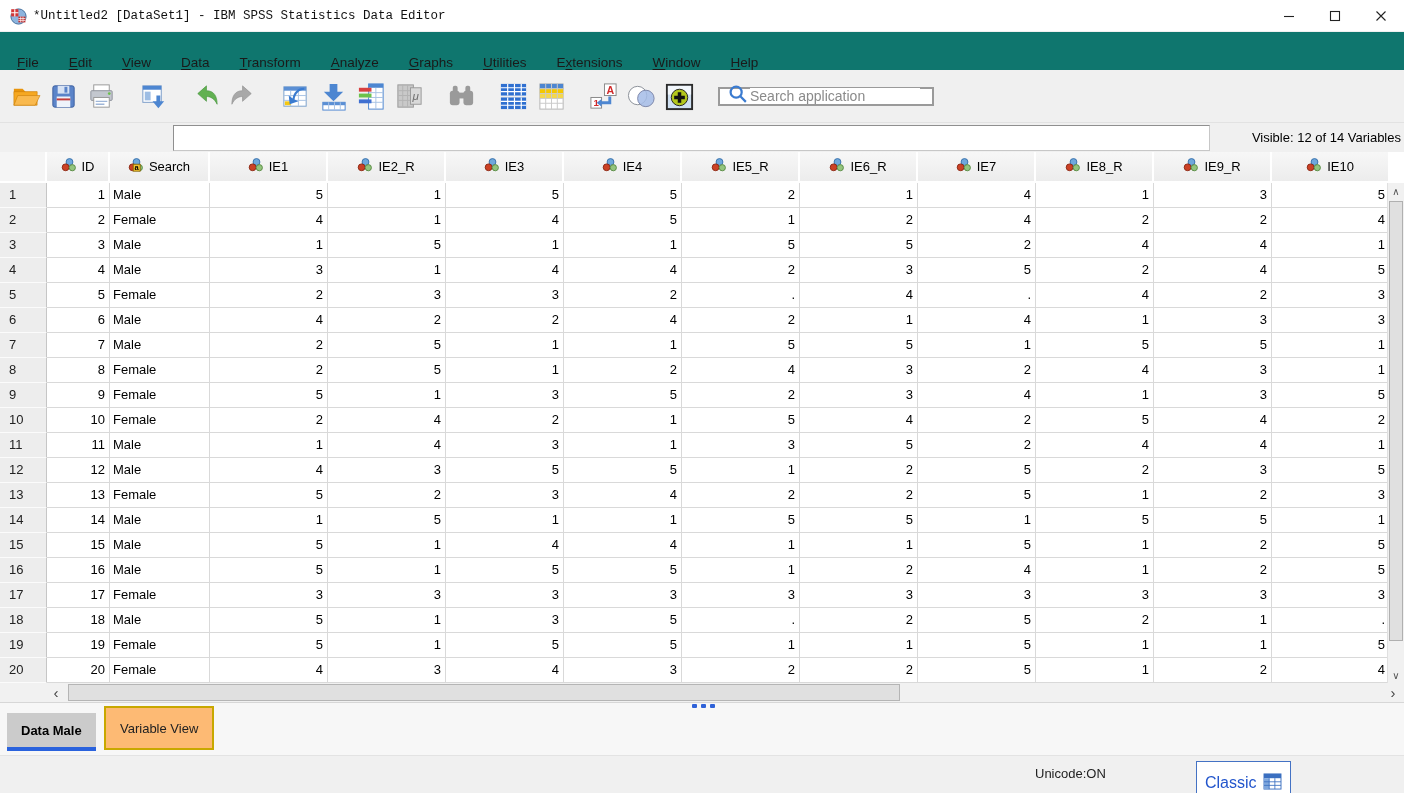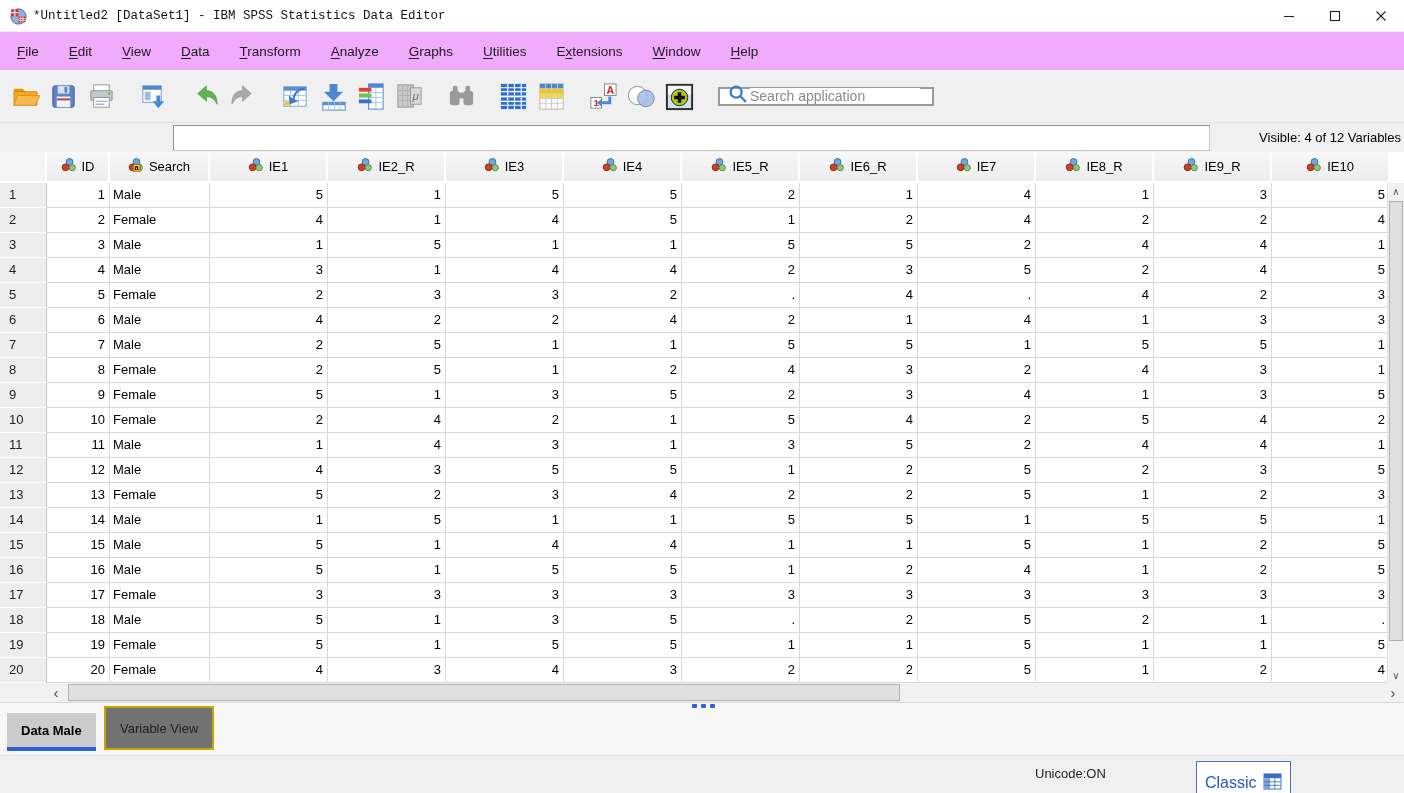--- a/index.html
+++ b/index.html
@@ -7,21 +7,21 @@
     font-family:"Liberation Sans", sans-serif; color:#000; }
 
   
   .titlebar { height:32px; background:#fff; display:flex; align-items:center; position:relative; border-bottom:1px solid #f0f0f0;}
   .titlebar .appicon { margin:0 6px 0 9px; display:flex; }
   .titlebar .title { font-size:12.5px; color:#111;font-family:Liberation Mono, monospace; }
   .win-controls { position:absolute; right:0; top:0; height:32px; display:flex; }
   .win-btn { width:46px; height:32px; display:flex; align-items:center; justify-content:center; }
 
   
-  .menubar { height:38px; background:#f0abfc; display:flex; align-items:center; padding-left:2px; }
+  .menubar { height:38px; background:#0f766e; display:flex; align-items:flex-end; padding-left:2px; }
   .menu-item { font-size:13.5px; color:#1a1a1a; padding:0 15px; cursor:default; }
   .menu-item u { text-underline-offset:2px; }
 
   
   .toolbar { height:52px; background:#f0f0f0; display:flex; align-items:center; padding-left:6px; }
   .tb-group { display:flex; align-items:center; margin-right:14px; }
   .tb-btn { width:38px; height:40px; display:flex; align-items:center; justify-content:center; border-radius:3px; }
   .searchbox { display:flex; align-items:center; width:216px; height:19px; background:#fff;
     border:2px solid #9a9a9a; padding:0 6px; margin-left:6px; }
   .searchbox input { border:none; outline:none; font-size:14px; width:170px; color:#333;
@@ -68,21 +68,21 @@
   .hscroll .thumb { position:absolute; left:68px; top:1px; width:832px; height:17px;
     background:#e0e0e0; border:1px solid #b5b5b5; }
 
   
   .tabband { height:52px; background:#f7f7f7; position:relative; }
   .splitter-dots { position:absolute; left:692px; top:1px; display:flex; gap:4px; }
   .splitter-dots i { width:5px; height:4px; background:#2f62d8; border-radius:1px; }
   .tab { position:absolute; font-size:13px; display:flex; align-items:center; padding:0 14px; cursor:default; }
   .tab.active { left:7px; top:10px; height:38px; background:#cbcbcb; color:#000; font-weight:bold;
     border-bottom:4px solid #2a62dd; }
-  .tab.highlighted { left:104px; top:3px; height:44px; background:#737373; border:2px solid #c8a800; color:#222; }
+  .tab.highlighted { left:104px; top:3px; height:44px; background:#fdba74; border:2px solid #c8a800; color:#222; }
 
   
   .statusbar { height:38px; background:#f0f0f0; border-top:1px solid #e3e3e3; position:relative; font-size:13px; color:#222; }
   .processor { position:absolute; left:703px; top:10px; display:flex; align-items:center; gap:7px; }
   .unicode { position:absolute; left:1035px; top:10px; }
   .classic-btn { position:absolute; left:1196px; top:5px; height:44px; padding:0 8px; background:#fff;
     border:1px solid #4472c4; display:flex; align-items:center; gap:6px; color:#2255cc; font-size:16px; }
 </style>
 </head>
 <body>
@@ -277,21 +277,21 @@
       <span><svg width="24" height="24" viewBox="0 0 26 26">
           <circle cx="11" cy="11" r="6" fill="none" stroke="#3a7bd0" stroke-width="2.4"></circle>
           <path d="M15.5 15.5L21.5 21.5" stroke="#3a7bd0" stroke-width="2.4"></path>
         </svg></span>
       <input placeholder="Search application" style="">
     </div>
   </div>
 
 <div class="editor-row">
   <input value="" style="">
-  <span class="visible-label">Visible: 4 of 12 Variables</span>
+  <span class="visible-label">Visible: 12 of 14 Variables</span>
 </div>
 
 <div class="grid">
   <div class="hrow" id="hrow">
       <div class="corner"></div>
       <div class="hcell" style="width: 63px;">
         <span><svg width="17" height="14" viewBox="0 0 17 14">
             <circle cx="8.5" cy="4" r="3.4" fill="#6fa8dc" stroke="#3d74ad"></circle>
             <circle cx="4.6" cy="9.3" r="3.4" fill="#cc4125" stroke="#8f2c18"></circle>
             <circle cx="11.3" cy="9.7" r="3.1" fill="#93c47d" stroke="#5e8f49"></circle>

